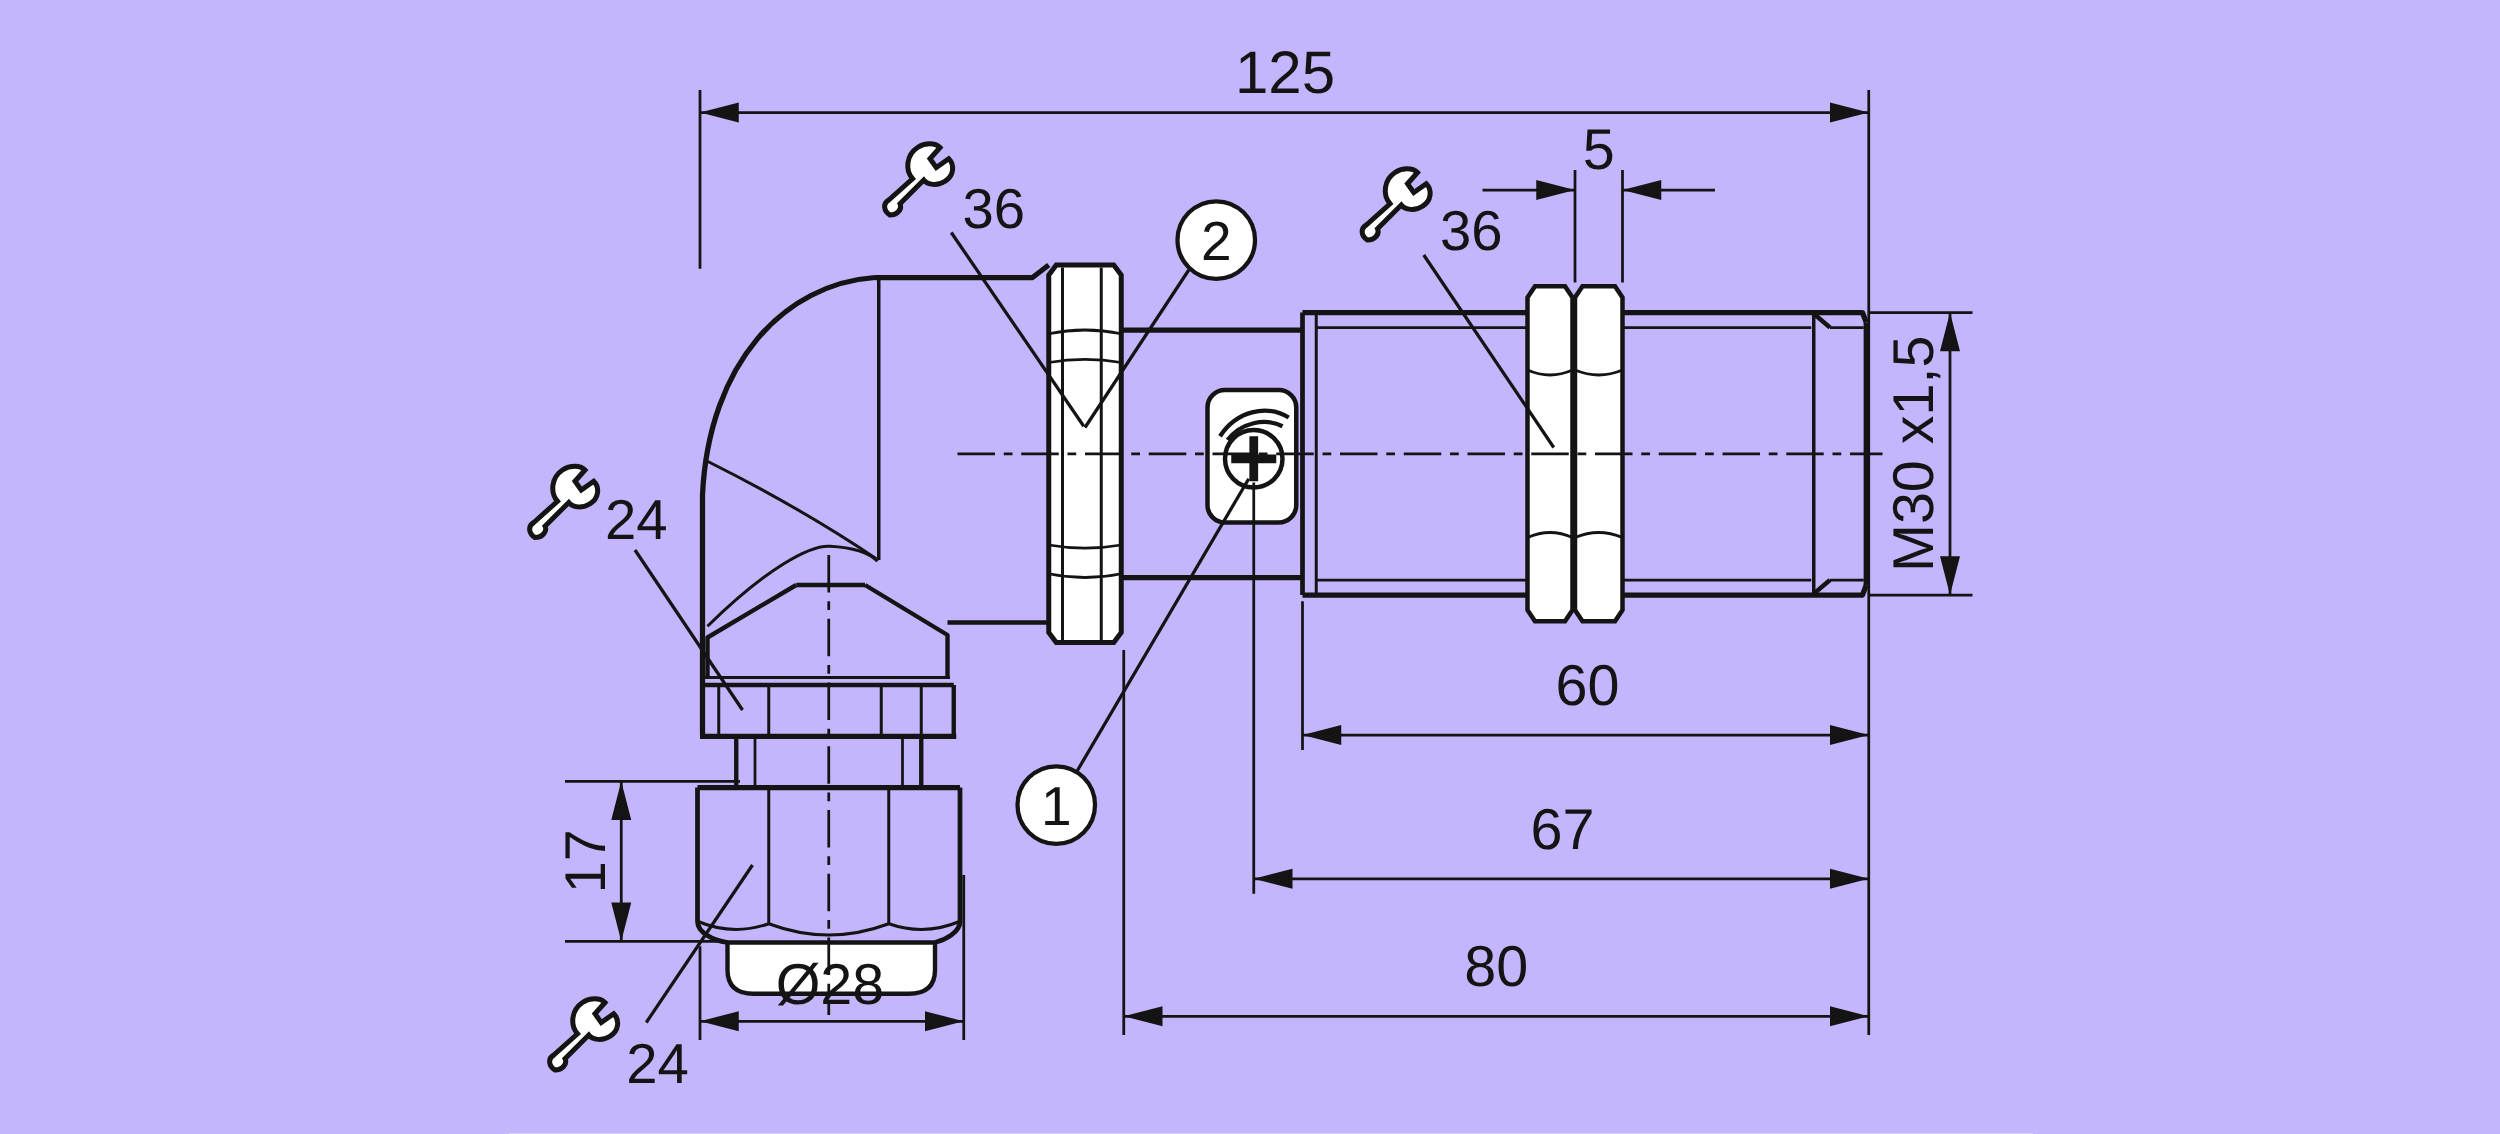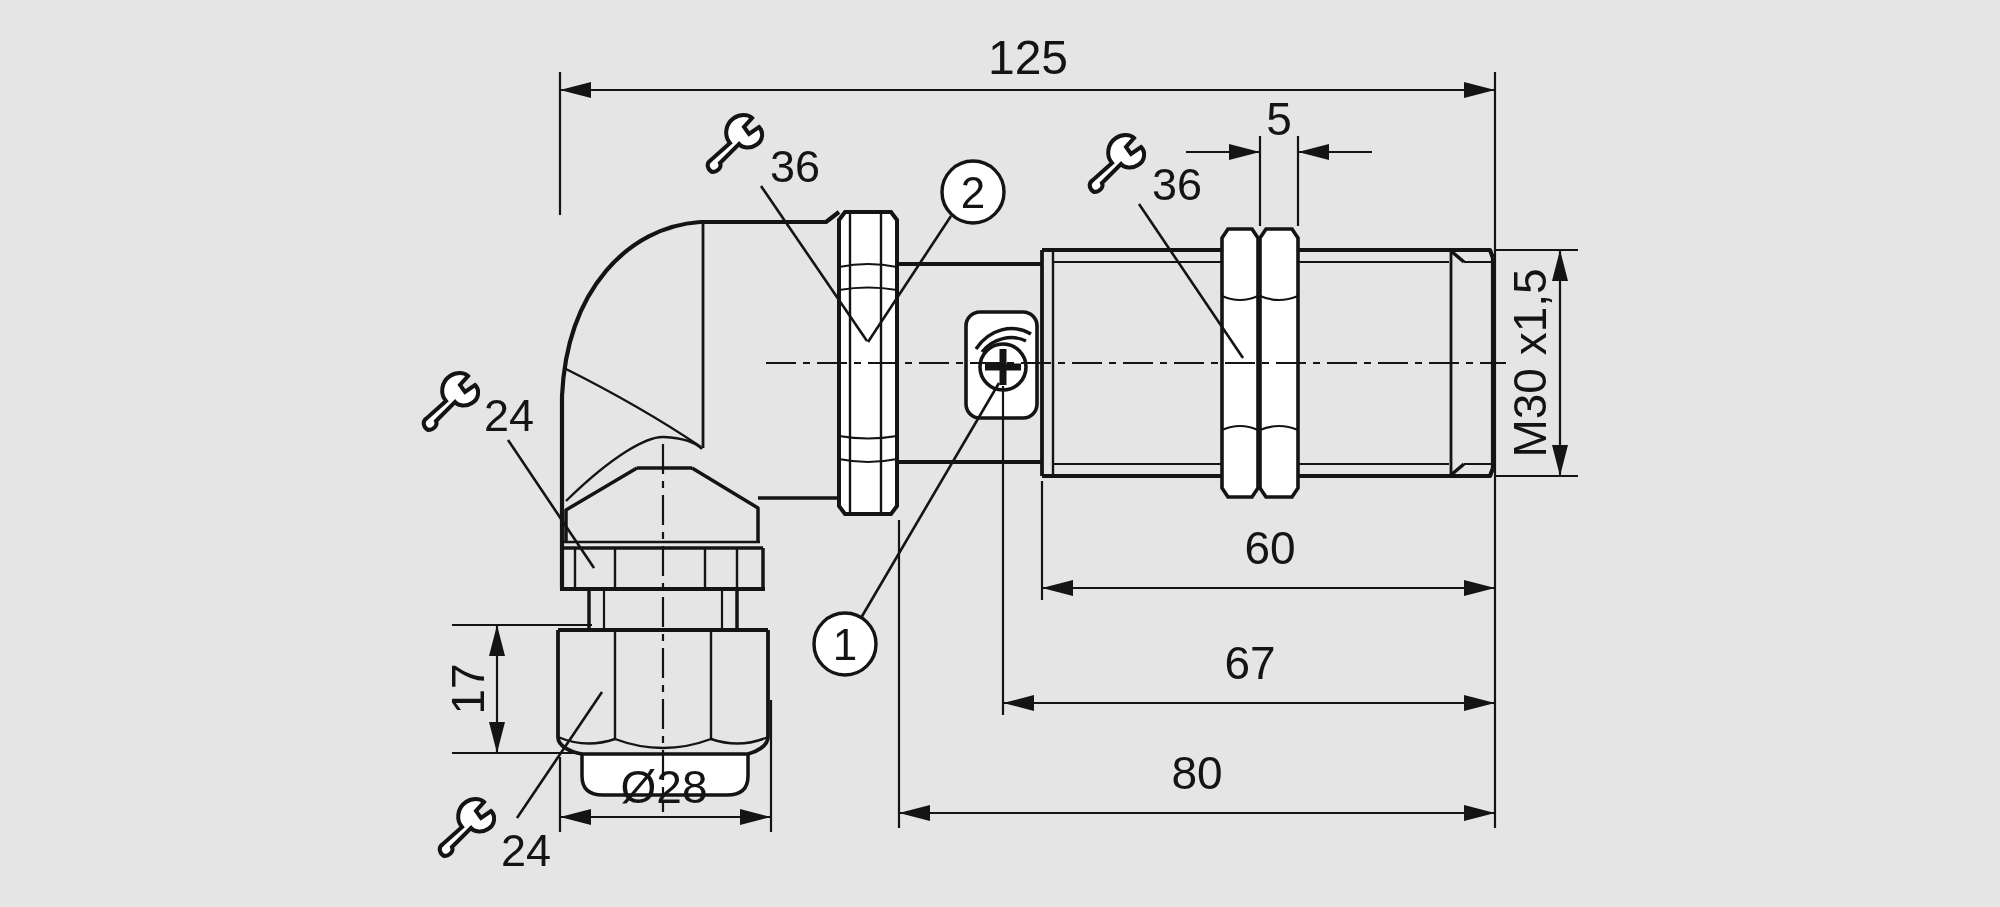--- a/index.html
+++ b/index.html
@@ -1,16 +1,16 @@
 <!DOCTYPE html>
 <html><head>
 <meta charset="utf-8">
 <style>
   html,body{margin:0;padding:0;background:#fff;}
-  .stage{position:relative;width:2000px;height:907px;background:#e5e5e5;overflow:hidden;}
+  .stage{position:relative;width:2000px;height:907px;background:#c4b5fd;overflow:hidden;}
   svg{display:block;}
   .o42{stroke:#141414;stroke-width:4.2;fill:none;stroke-linejoin:round;}
   .o38{stroke:#141414;stroke-width:3.8;fill:none;stroke-linejoin:round;}
   .o35{stroke:#141414;stroke-width:3.5;fill:none;stroke-linejoin:round;}
   .d28{stroke:#141414;stroke-width:2.8;fill:none;}
   .d24{stroke:#141414;stroke-width:2.4;fill:none;}
   .d22{stroke:#141414;stroke-width:2.2;fill:none;}
   .thin{stroke:#141414;stroke-width:2.2;fill:none;}
   .leader{stroke:#141414;stroke-width:2.6;fill:none;}
   .whitefill{fill:#ffffff;stroke:#141414;}

